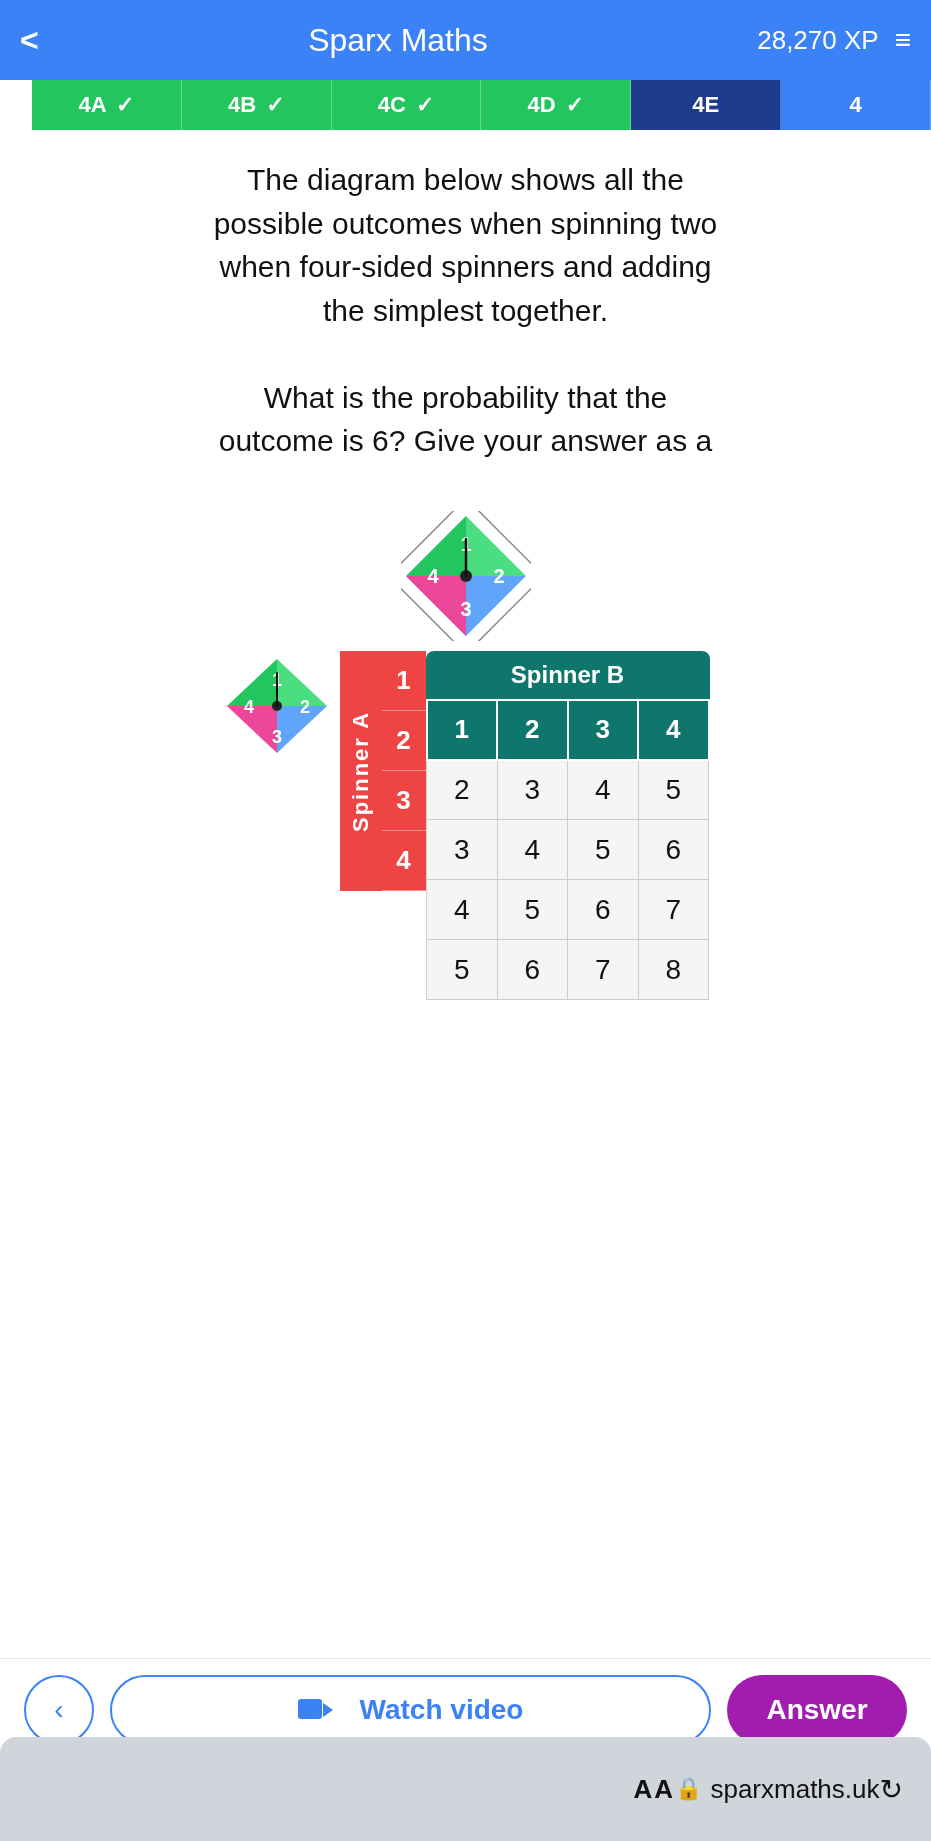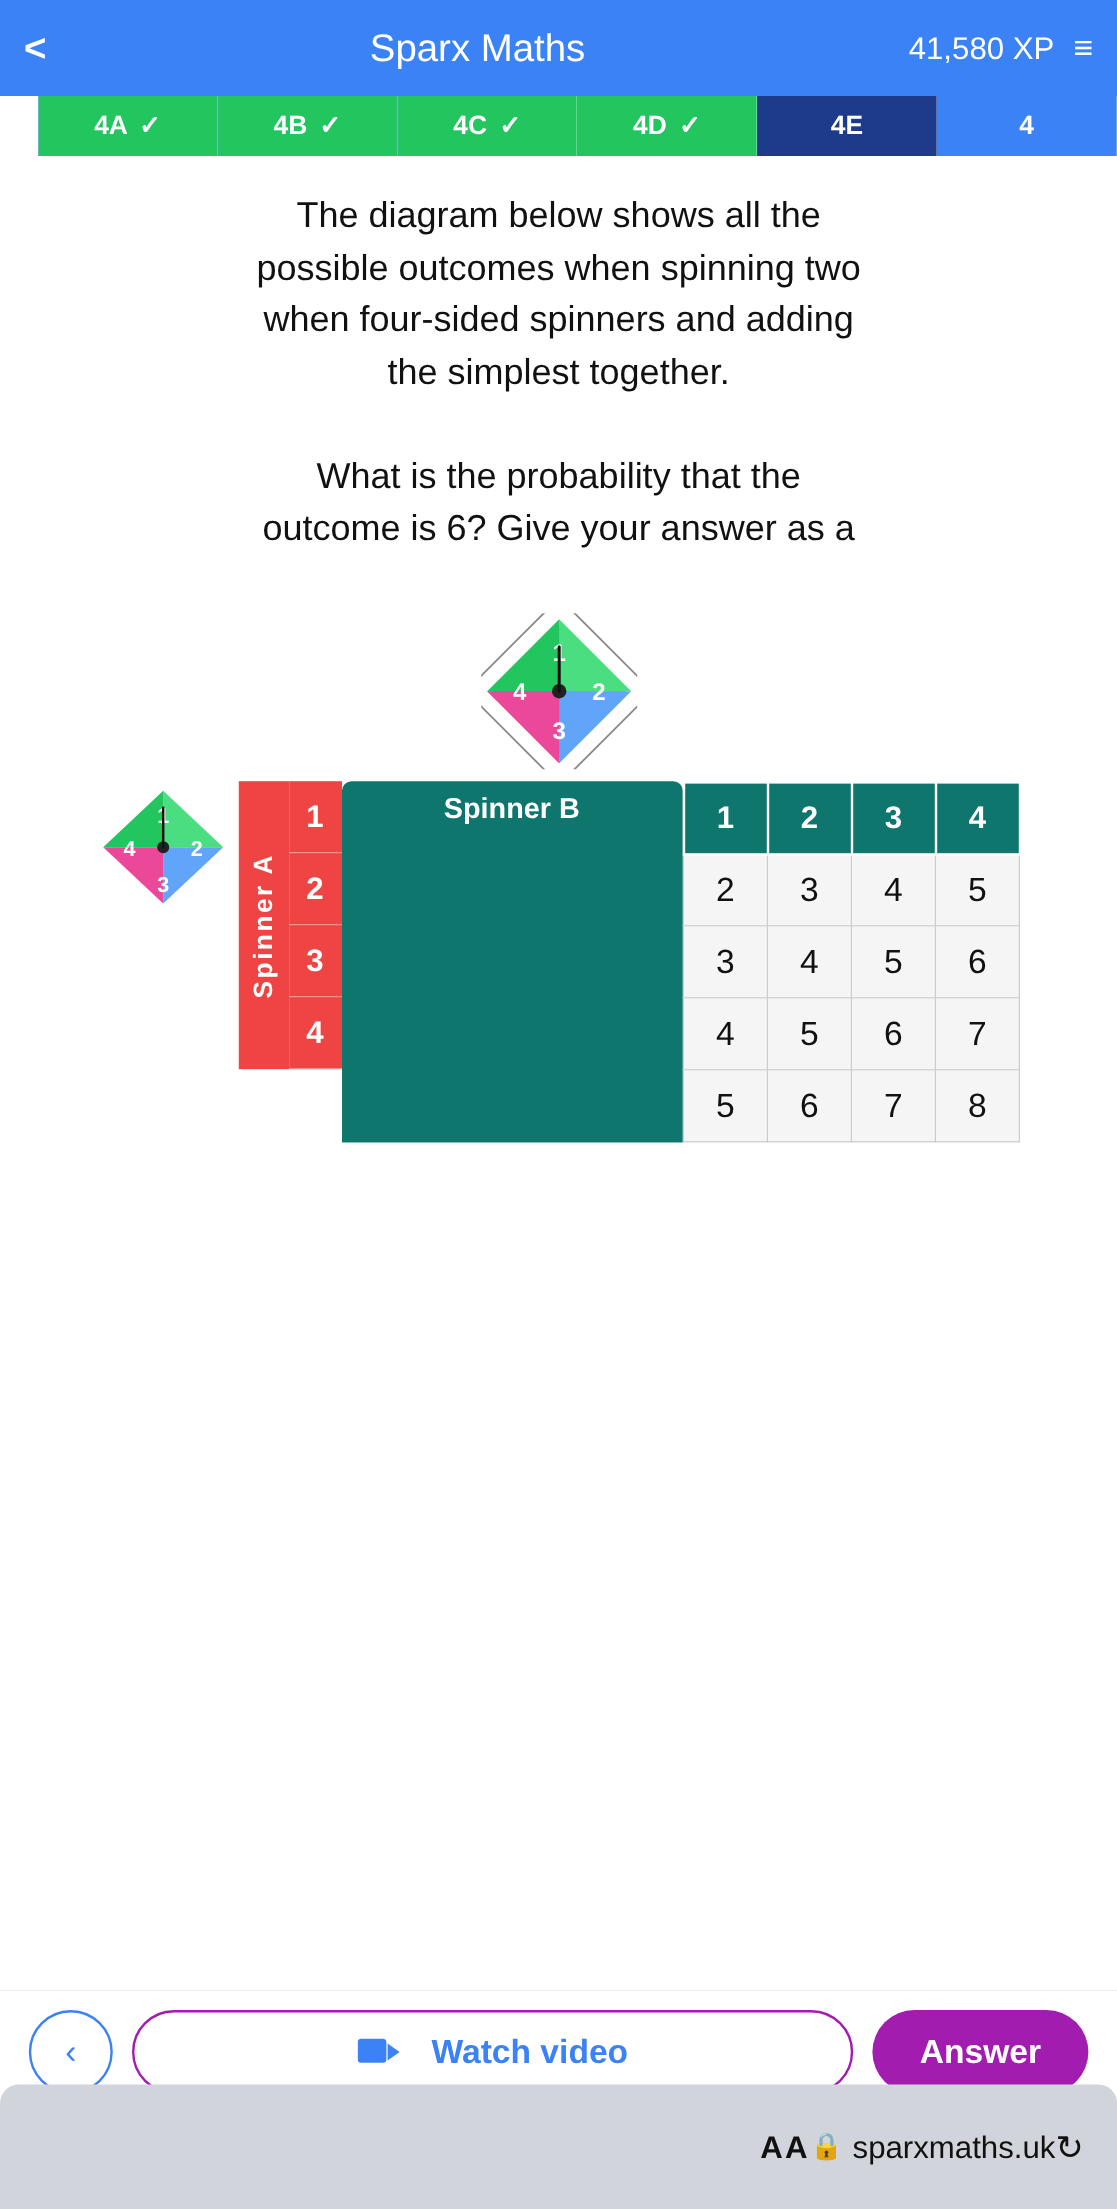--- a/index.html
+++ b/index.html
@@ -148,20 +148,21 @@
       justify-content: center;
       color: #fff;
       font-size: 26px;
       font-weight: 700;
       border-bottom: 1px solid rgba(255,255,255,0.4);
     }
 
     
     .grid-table-wrapper {
       display: flex;
+      flex-direction: column;
     }
     .spinner-b-header {
       background: #0f766e;
       color: #fff;
       font-size: 24px;
       font-weight: 700;
       text-align: center;
       padding: 10px 0;
       border-radius: 8px 8px 0 0;
     }
@@ -213,21 +214,21 @@
       display: flex;
       align-items: center;
       justify-content: center;
       cursor: pointer;
       flex-shrink: 0;
     }
     .btn-watch-video {
       flex: 1;
       height: 70px;
       border-radius: 40px;
-      border: 2px solid #a21caf;
+      border: 2px solid #3b82f6;
       background: #fff;
       color: #3b82f6;
       font-size: 28px;
       font-weight: 600;
       display: flex;
       align-items: center;
       justify-content: center;
       gap: 26px;
       cursor: pointer;
     }
@@ -287,21 +288,21 @@
   </style>
 </head>
 <body>
 
 <div class="content-wrapper">
 
   <div class="header">
     <span class="header-back">&lt;</span>
     <span class="header-title">Sparx Maths</span>
     <div class="header-right">
-      <span class="header-xp">41,580 XP</span>
+      <span class="header-xp">28,270 XP</span>
       <span class="header-menu">≡</span>
     </div>
   </div>
 
   <div class="tabs">
     <div class="tab done">4A <span class="checkmark">✓</span></div>
     <div class="tab done">4B <span class="checkmark">✓</span></div>
     <div class="tab done">4C <span class="checkmark">✓</span></div>
     <div class="tab done">4D <span class="checkmark">✓</span></div>
     <div class="tab active">4E</div>

